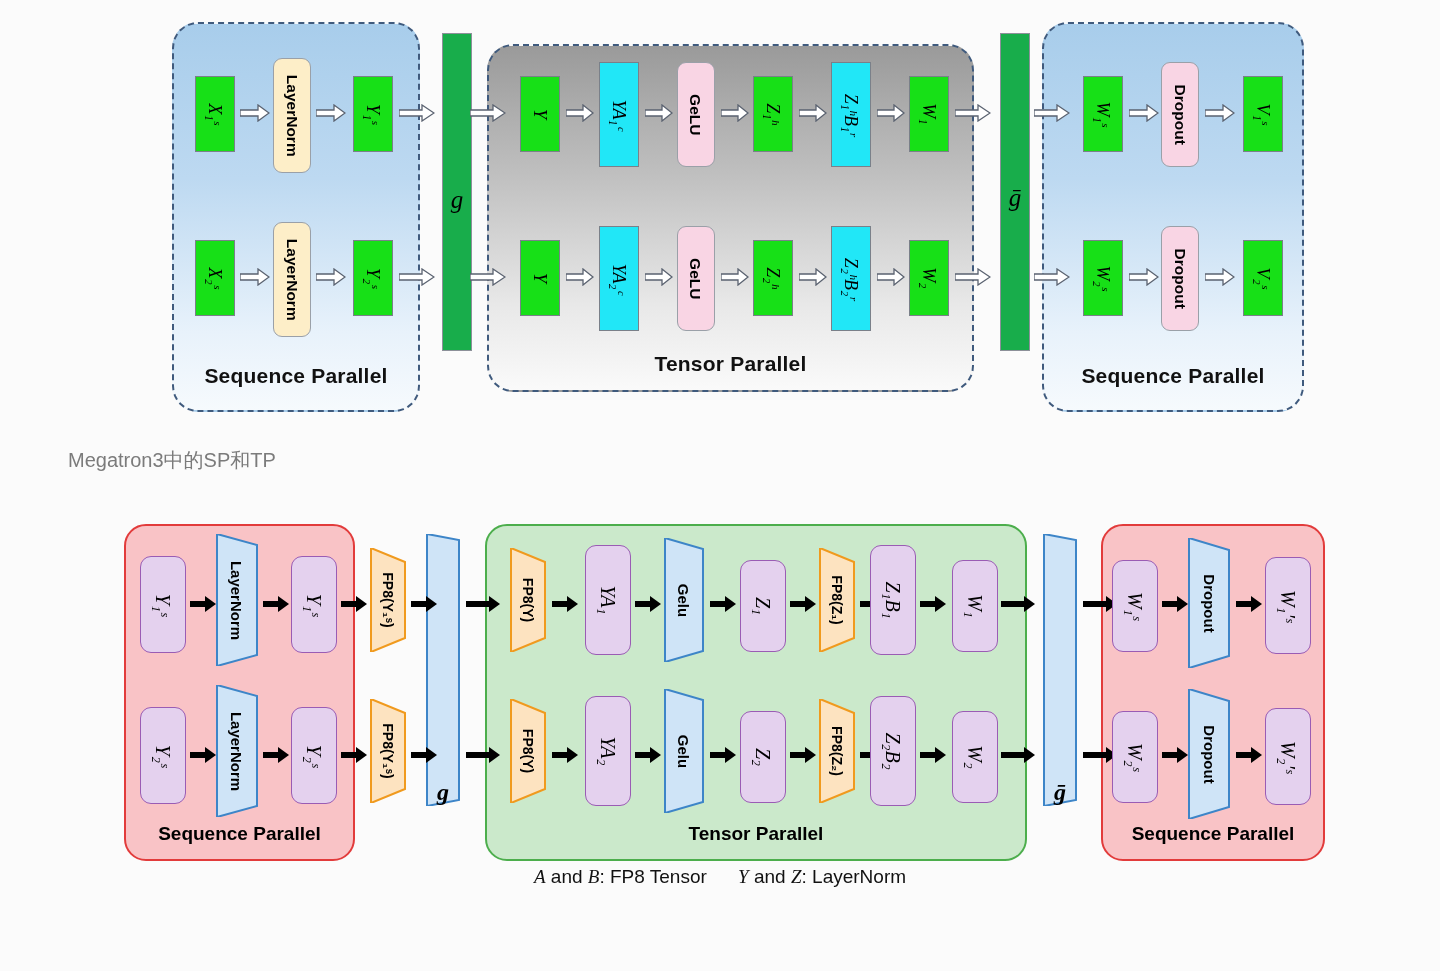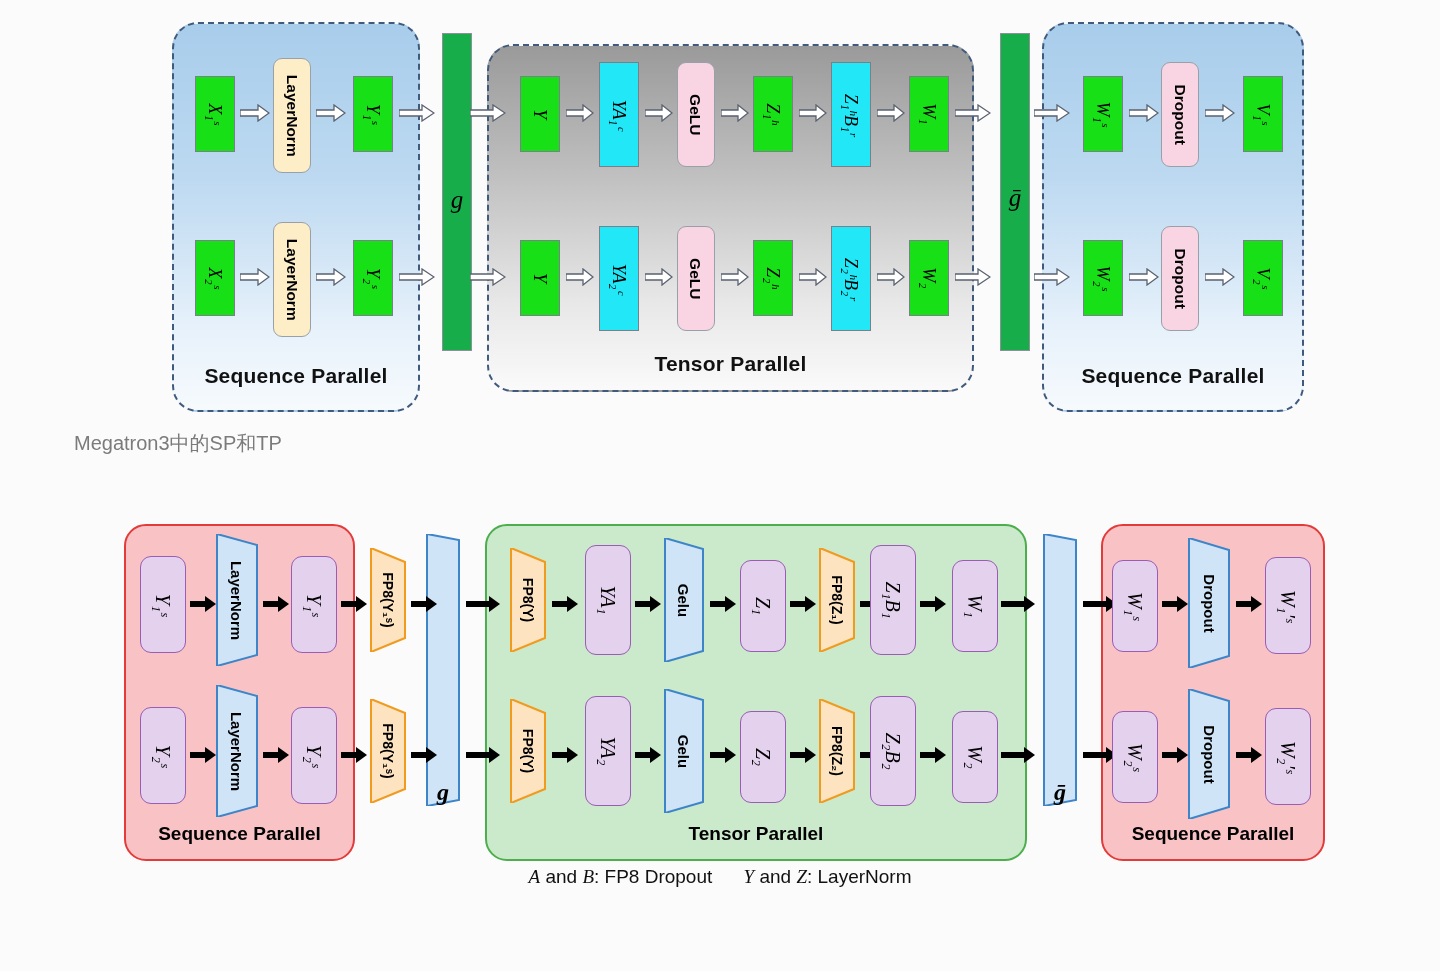--- a/index.html
+++ b/index.html
@@ -305,21 +305,21 @@
   </div>
   <div class="harr" style="left:1205px;top:268px;">
     <svg width="30" height="18" viewBox="0 0 30 18">
         <path d="M0 6 H18 V1 L29 9 L18 17 V12 H0 Z" fill="#fff" stroke="#5a6270" stroke-width="1.3"></path>
       </svg>
   </div>
   <div class="tb green" style="left:1243px;top:240px;width:40px;height:76px;">
     <span class="vlabel txt serif">V₂ˢ</span>
   </div>
 
-  <div class="cap" style="left:68px;top:430px;margin-left:6px;">Megatron3中的SP和TP</div>
+  <div class="cap" style="left:68px;top:447px;">Megatron3中的SP和TP</div>
 
   <div class="bpanel sp" style="left:124px;top:524px;width:231px;height:337px;">
     <div class="bpanel-label" style="bottom:14px;">Sequence Parallel</div>
   </div>
 
   <div class="bpanel tp" style="left:485px;top:524px;width:542px;height:337px;">
     <div class="bpanel-label" style="bottom:14px;">Tensor Parallel</div>
   </div>
 
   <div class="bpanel sp" style="left:1101px;top:524px;width:224px;height:337px;">
@@ -638,19 +638,19 @@
   <div class="barr" style="left:1236px;top:747px;">
     <svg width="26" height="16" viewBox="0 0 26 16">
         <path d="M0 5 H15 V0 L26 8 L15 16 V11 H0 Z" fill="#000"></path>
       </svg>
   </div>
   <div class="bb purple" style="left:1265px;top:708px;width:46px;height:97px;">
     <span class="vlabel txt">W₂′ˢ</span>
   </div>
 
   <div class="legend" style="left:0;top:866px;">
-    <span class="it">A</span><span> and </span><span class="it">B</span><span>: FP8 Dropout</span>
+    <span class="it">A</span><span> and </span><span class="it">B</span><span>: FP8 Tensor</span>
     <span style="display:inline-block;width:26px;"></span><span class="it">Y</span><span> and </span><span class="it">Z</span><span>: LayerNorm</span>
   </div>
 
   <div class="cap" style="left:68px;top:968px;text-decoration:underline;">FP8训练的SP和TP</div>
 
 </div>
 
 </body></html>

